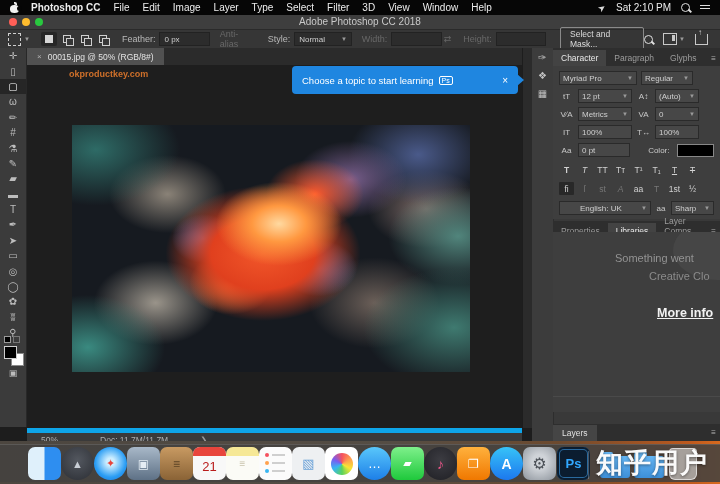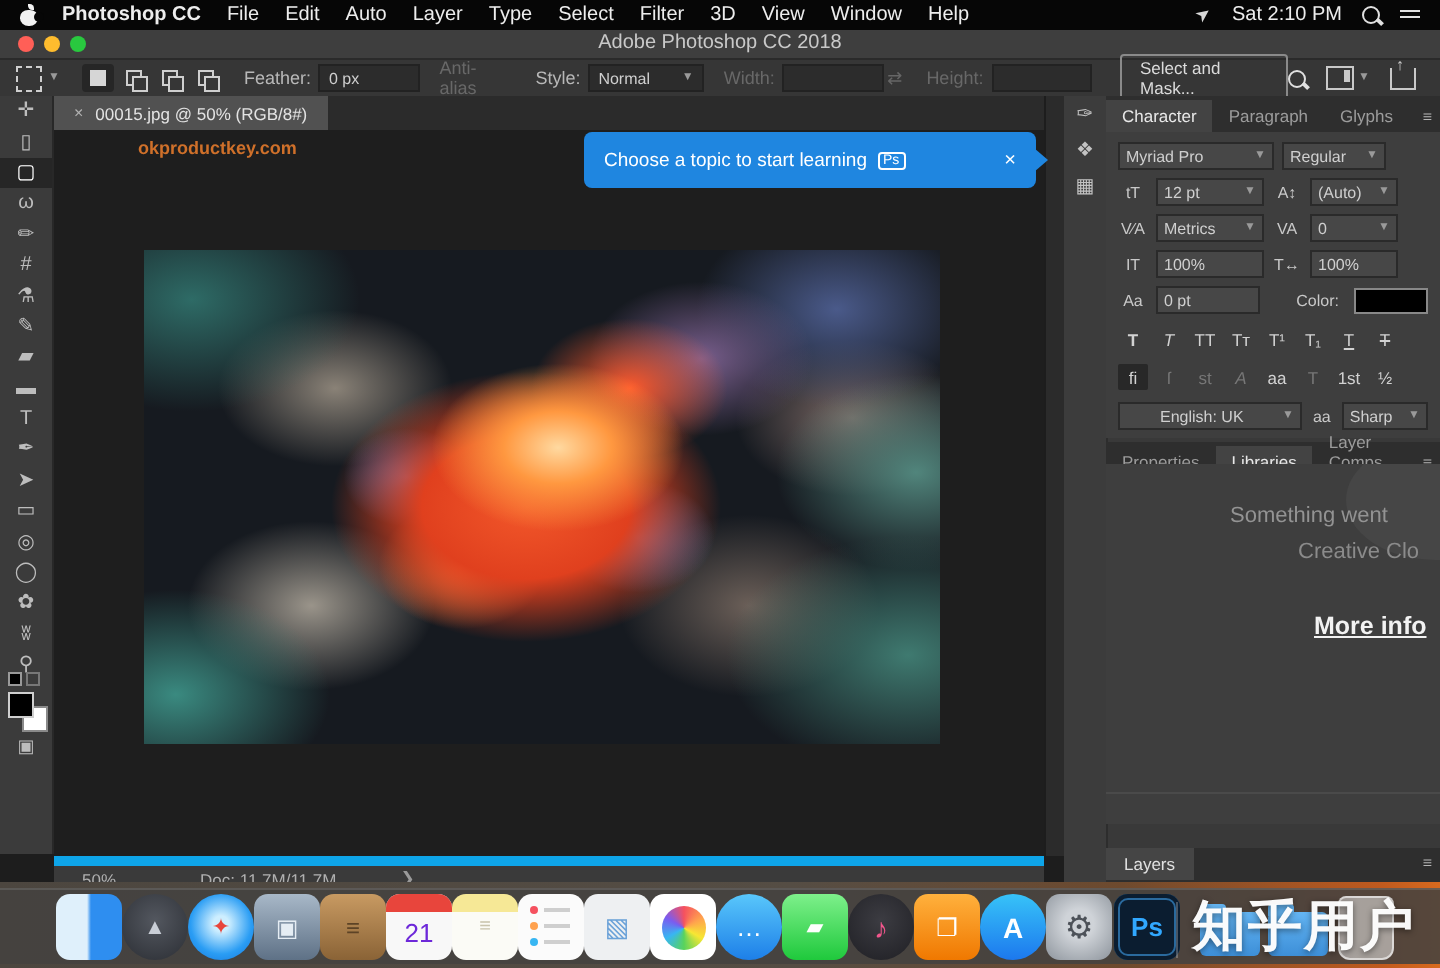--- a/index.html
+++ b/index.html
@@ -127,21 +127,21 @@
   .tbtn.dis{color:#777;}
   .tbtn.i{font-style:italic;} .tbtn.b{font-weight:bold;} .tbtn.u{text-decoration:underline;} .tbtn.s{text-decoration:line-through;}
   #lang-row{display:flex;align-items:center;gap:4px;margin-top:6px;}
   #libs-body{position:absolute;left:0;top:184px;width:167px;height:180px;background:#3e3e3e;overflow:hidden;}
   #cloud-arc{position:absolute;left:120px;top:-12px;width:90px;height:60px;border-radius:50%;background:#464646;}
   #lib-line1{position:absolute;left:62px;top:20px;color:#939393;font-size:11px;white-space:nowrap;}
   #lib-line2{position:absolute;left:96px;top:38px;color:#8b8b8b;font-size:11px;white-space:nowrap;}
   #lib-link{position:absolute;left:104px;top:74px;color:#f2f2f2;font-size:12.5px;font-weight:bold;
             text-decoration:underline;white-space:nowrap;}
   #lib-divider{position:absolute;left:0;top:348px;width:167px;height:1px;background:#4a4a4a;}
-  #layers-bar{position:absolute;left:0;top:376px;width:167px;height:17px;background:#2e2e2e;display:flex;align-items:flex-start;}
+  #layers-bar{position:absolute;left:0;top:376px;width:167px;height:17px;background:#2e2e2e;display:flex;align-items:center;}
   #layers-tab{background:#454545;color:#e0e0e0;font-size:8.5px;padding:3px 9px;}
   
   #desktop-strip{left:0;top:441px;width:720px;height:43px;
      background:linear-gradient(90deg,#4c463f 0%,#554d44 55%,#6e4a2e 78%,#c05a1e 96%,#d86a1e 100%);}
   #dock-bar{position:absolute;left:0;top:3px;width:720px;height:37px;background:rgba(68,66,64,0.88);
             border-top:1px solid rgba(255,255,255,0.12);}
   .dock-icon{position:absolute;top:2px;width:33px;height:33px;display:flex;align-items:center;justify-content:center;}
   .di-sq{width:33px;height:33px;border-radius:7px;display:flex;align-items:center;justify-content:center;}
   .di-ci{width:33px;height:33px;border-radius:50%;display:flex;align-items:center;justify-content:center;}
   .cal-top{position:absolute;left:0;top:0;width:33px;height:9px;background:#e8453c;border-radius:7px 7px 0 0;}
@@ -169,21 +169,21 @@
 <div class="abs" id="menubar">
   <span class="apple">
     <span class="body"></span>
       <span class="bite"></span>
       <span class="leaf"></span>
   </span>
   <span id="app-menu-name">Photoshop CC</span>
   <span id="menu-items" style="display: inline-flex;">
       <span class="menu-item">File</span>
       <span class="menu-item">Edit</span>
-      <span class="menu-item">Auto</span>
+      <span class="menu-item">Image</span>
       <span class="menu-item">Layer</span>
       <span class="menu-item">Type</span>
       <span class="menu-item">Select</span>
       <span class="menu-item">Filter</span>
       <span class="menu-item">3D</span>
       <span class="menu-item">View</span>
       <span class="menu-item">Window</span>
       <span class="menu-item">Help</span>
     </span>
   <span id="menubar-right">
@@ -478,21 +478,21 @@
         </div>
       </div>
       <div class="dock-icon" style="left: 160px;">
         <div class="di-sq" style="background: linear-gradient(rgb(200, 154, 98), rgb(138, 99, 54));">
           <span style="color: rgb(93, 67, 38); font-size: 12px;">≡</span>
         </div>
       </div>
       <div class="dock-icon" style="left: 193px;">
         <div class="di-sq" style="background: rgb(248, 248, 248);">
           <div class="cal-top"></div>
-          <span class="cal-num" style="color: #6d28d9; font-size: 13px;">21</span>
+          <span class="cal-num" style="color: #b91c1c; font-size: 13px;">21</span>
         </div>
       </div>
       <div class="dock-icon" style="left: 226px;">
         <div class="di-sq" style="background: linear-gradient(rgb(246, 232, 150) 0px, rgb(246, 232, 150) 27%, rgb(251, 251, 246) 27%);">
           <span style="color: rgb(201, 196, 174); font-size: 10px;">≡</span>
         </div>
       </div>
       <div class="dock-icon" style="left: 259px;">
         <div class="di-sq" style="background: rgb(251, 251, 251); position: relative;">
           <span class="rem-dots"></span>

